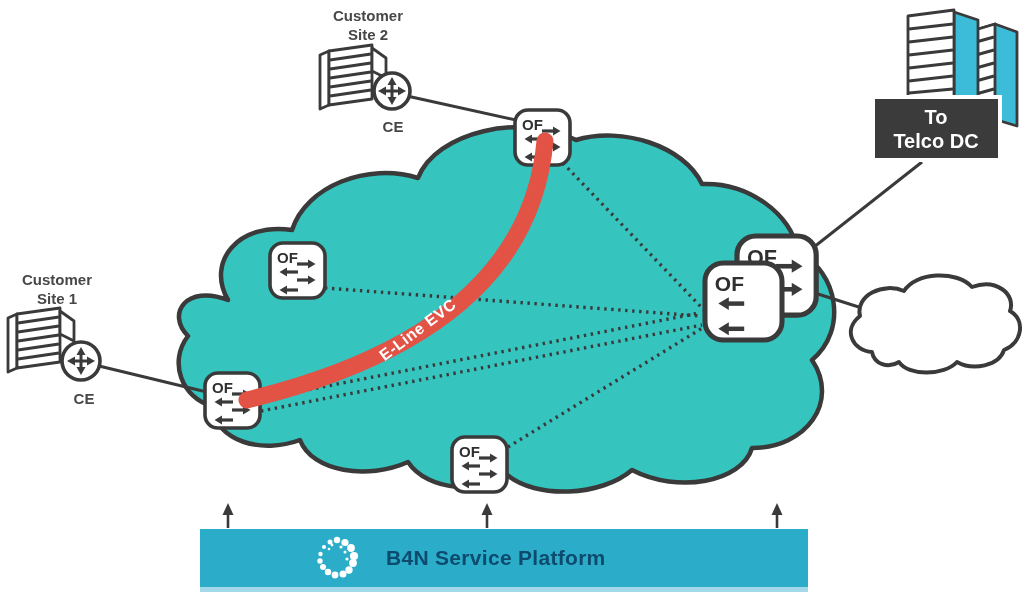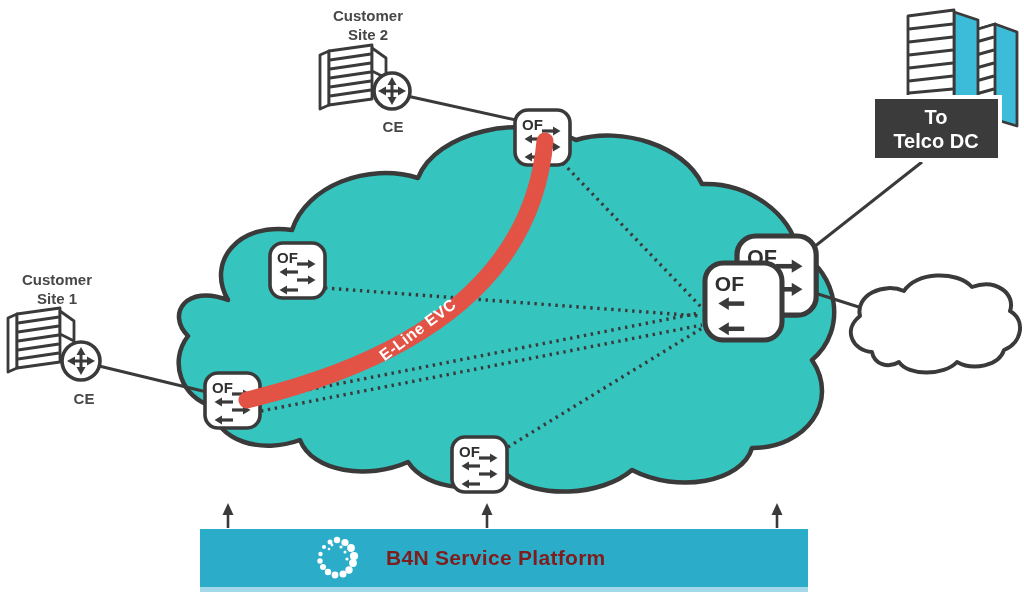--- a/index.html
+++ b/index.html
@@ -27,21 +27,21 @@
   .site-label{font-size:15px;fill:#474747;text-anchor:middle;}
   .ce-label{font-size:15px;fill:#474747;text-anchor:middle;}
 
   .telco-box{fill:#3B3B3B;stroke:#fff;stroke-width:4;}
   .telco-text{font-size:20px;fill:#fff;text-anchor:middle;}
 
   .platform-bar{position:absolute;left:200px;top:529px;width:608px;height:58px;
                 background:#2BADCA;border-bottom:5px solid #A3D9E9;}
   .logo{position:absolute;left:114px;top:50%;transform:translateY(-50%);}
   .platform-label{position:absolute;left:186px;top:50%;transform:translateY(-50%);
-                  font-weight:700;font-size:21px;color:#7f1d1d;letter-spacing:.3px;white-space:nowrap;}
+                  font-weight:700;font-size:21px;color:#0c4a6e;letter-spacing:.3px;white-space:nowrap;}
 </style>
 </head>
 <body>
 
 <div class="stage">
 
   <svg class="layer" width="1024" height="596" viewBox="0 0 1024 596">
     <defs>
       <g id="arr-r">
         <path d="M0 0 H12" stroke="#3A3A3A" stroke-width="3.2" fill="none"></path>

